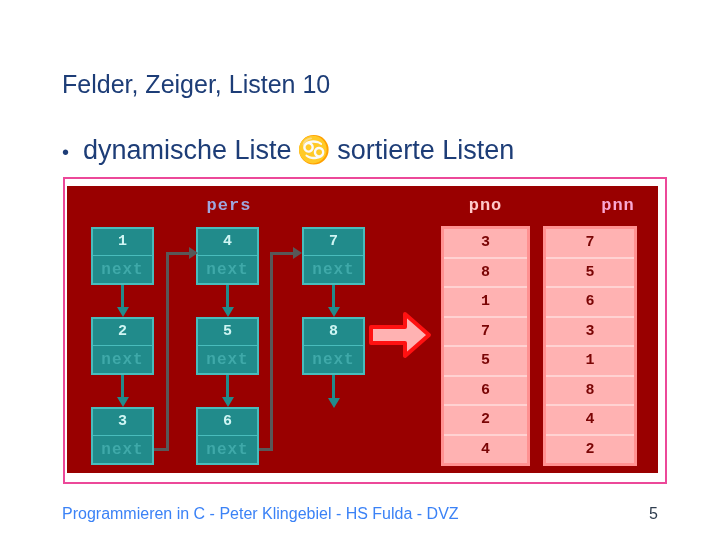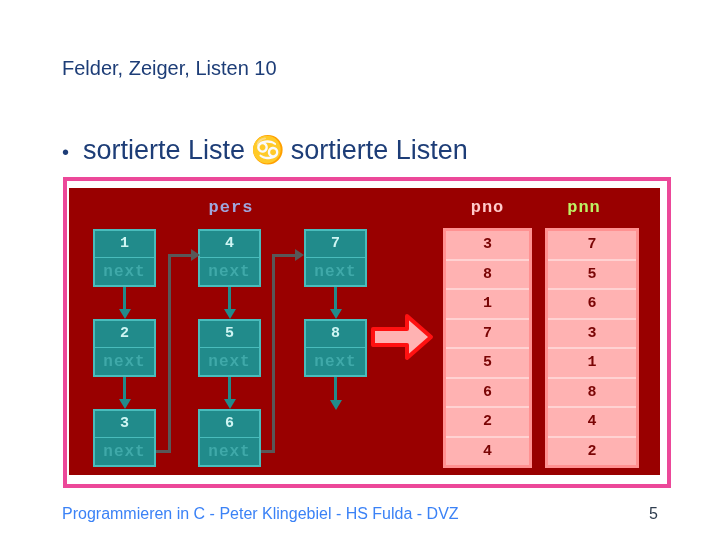--- a/index.html
+++ b/index.html
@@ -1,46 +1,46 @@
 <!DOCTYPE html>
 <html><head>
 <meta charset="utf-8">
 <style>
   html,body { margin:0; padding:0; background:#ffffff; }
   .slide {
     position:relative; width:720px; height:540px; background:#ffffff;
     font-family:"Liberation Sans", sans-serif; overflow:hidden;
   }
   .slide-title {
-    position:absolute; left:62px; top:50px;
-    font-size:20px; line-height:36px; color:#1D3D77;
+    position:absolute; left:62px; top:66px;
+    font-size:25px; line-height:36px; color:#1D3D77;
   }
   .bullet-line {
     position:absolute; left:62px; top:134px;
     font-size:27px; line-height:32px; color:#1D3D77;
     display:flex; align-items:baseline;
   }
   .bullet-marker { font-size:20px; margin-right:14px; }
   .arrow-symbol { margin:0 6px; }
   
   .diagram-frame {
     position:absolute; left:63px; top:177px; width:600px; height:303px;
-    border:4px solid #ec4899; background:#ffffff;
+    border:2px solid #ec4899; background:#ffffff;
   }
   .diagram-bg {
     position:absolute; left:2px; top:7px; width:591px; height:287px;
     background:#990000;
     font-family:"Liberation Mono", monospace; font-weight:bold;
   }
   .mono-label {
     position:absolute; text-align:center; font-size:17px; letter-spacing:1px;
   }
   .pers-label { left:24px; top:10px; width:276px; color:#9FA6DD; }
   .pno-label  { left:374px; top:10px; width:89px; color:#FFC9C9; }
-  .pnn-label  { left:468px; top:10px; width:94px; color:#bef264; }
+  .pnn-label  { left:504px; top:10px; width:94px; color:#f9a8d4; }
   .null-label {
     position:absolute; left:235px; top:221px; width:64px; height:26px;
     line-height:26px; text-align:center; font-size:17px; letter-spacing:1px;
     color:#E9C6DA;
   }
   
   .node {
     position:absolute; width:63px; height:58px; box-sizing:border-box;
     border:2px solid #49BCBC; background:#218B8B;
     display:flex; flex-direction:column;
@@ -96,21 +96,21 @@
 </style>
 </head>
 <body>
 
 <div class="slide">
 
   <div class="slide-title">Felder, Zeiger, Listen 10</div>
 
   <div class="bullet-line">
     <span class="bullet-marker">•</span>
-    <span>sortierte Liste</span>
+    <span>dynamische Liste</span>
     <span class="arrow-symbol">♋</span>
     <span>sortierte Listen</span>
   </div>
 
   <div class="diagram-frame">
     <div class="diagram-bg">
 
       <div class="mono-label pers-label">pers</div>
       <div class="mono-label pno-label">pno</div>
       <div class="mono-label pnn-label">pnn</div>

